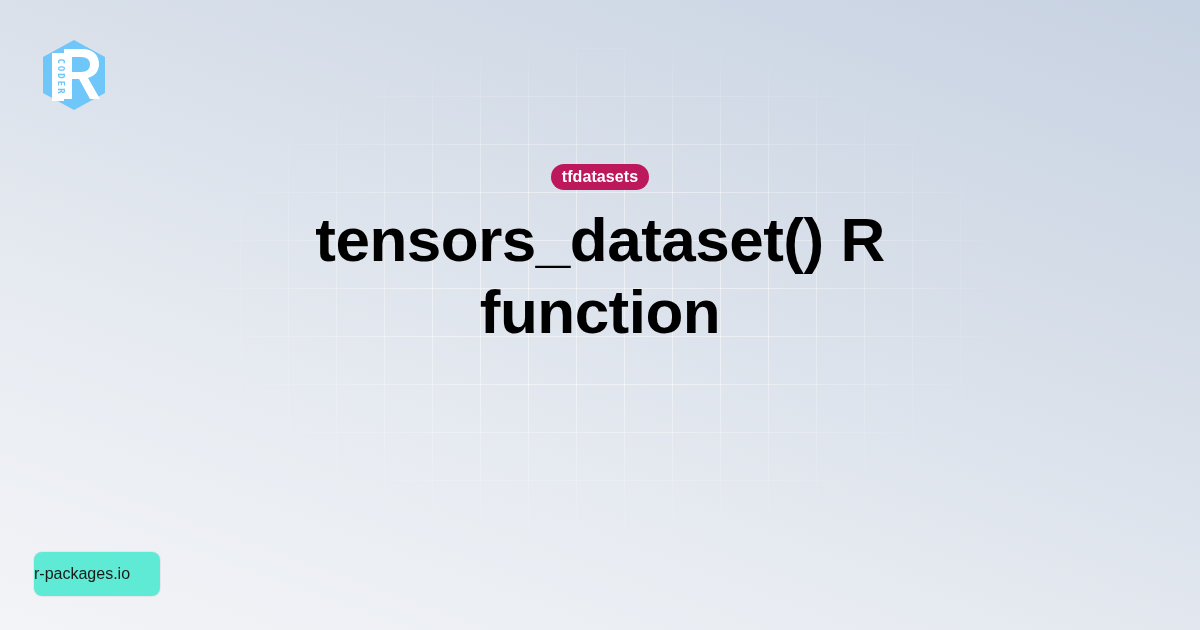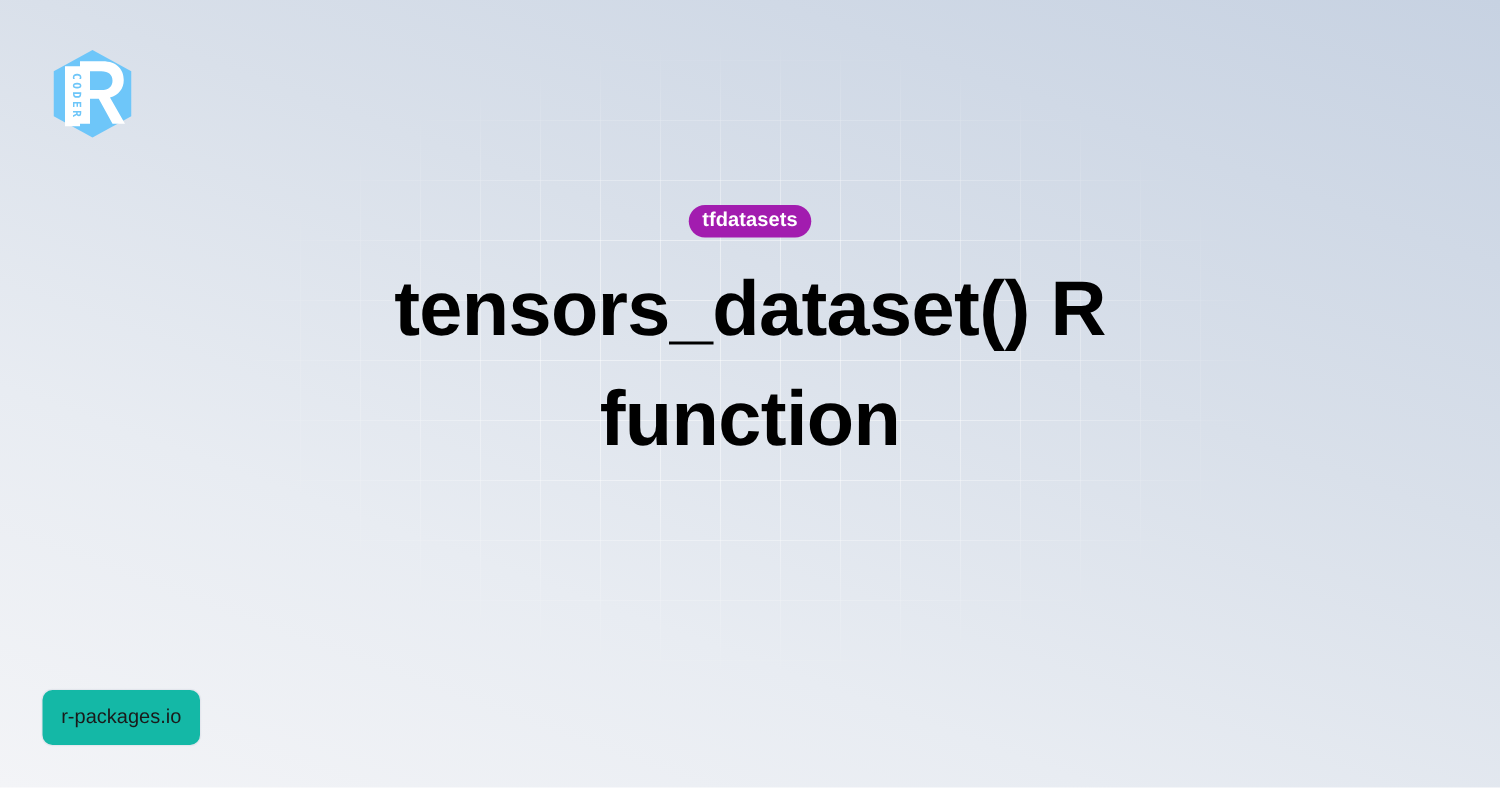--- a/index.html
+++ b/index.html
@@ -17,38 +17,38 @@
     background-position: 0 0;
     -webkit-mask-image: radial-gradient(ellipse 420px 260px at 600px 290px, #000 40%, transparent 100%);
     mask-image: radial-gradient(ellipse 420px 260px at 600px 290px, #000 40%, transparent 100%);
   }
   .logo { position: absolute; left: 42px; top: 39px; width: 64px; height: 72px; }
   .center {
     position: absolute; left: 0; right: 0; top: 164px;
     display: flex; flex-direction: column; align-items: center; text-align: center;
   }
   .pill {
-    background: #a21caf; color: #fff; font-weight: 700; font-size: 16px;
+    background: #be185d; color: #fff; font-weight: 700; font-size: 16px;
     height: 26px; line-height: 26px; padding: 0 11px; border-radius: 13px;
     letter-spacing: 0.1px;
   }
   .title {
     margin-top: 14px; width: 640px;
-    font-size: 62px; font-weight: 700; color: #000; line-height: 88px;
+    font-size: 62px; font-weight: 700; color: #000; line-height: 72px;
     letter-spacing: -0.5px;
   }
   .desc {
     margin-top: 24px; width: 600px;
     font-size: 20px; color: #111; line-height: 28px;
   }
   .site-badge {
     position: absolute; left: 34px; top: 552px; width: 126px; height: 44px;
-    background: #14b8a6; border-radius: 8px;
+    background: #5eead4; border-radius: 8px;
     box-shadow: 0 0 0 1px rgba(220,224,232,0.6);
-    display: flex; align-items: center; justify-content: center;
+    display: flex; align-items: center; 
     font-size: 16px; color: #1a1a1a;
   }
 </style>
 </head>
 <body>
 
 <div class="grid"></div>
 
 <div class="logo">
   <svg width="64" height="72" viewBox="0 0 64 72">

